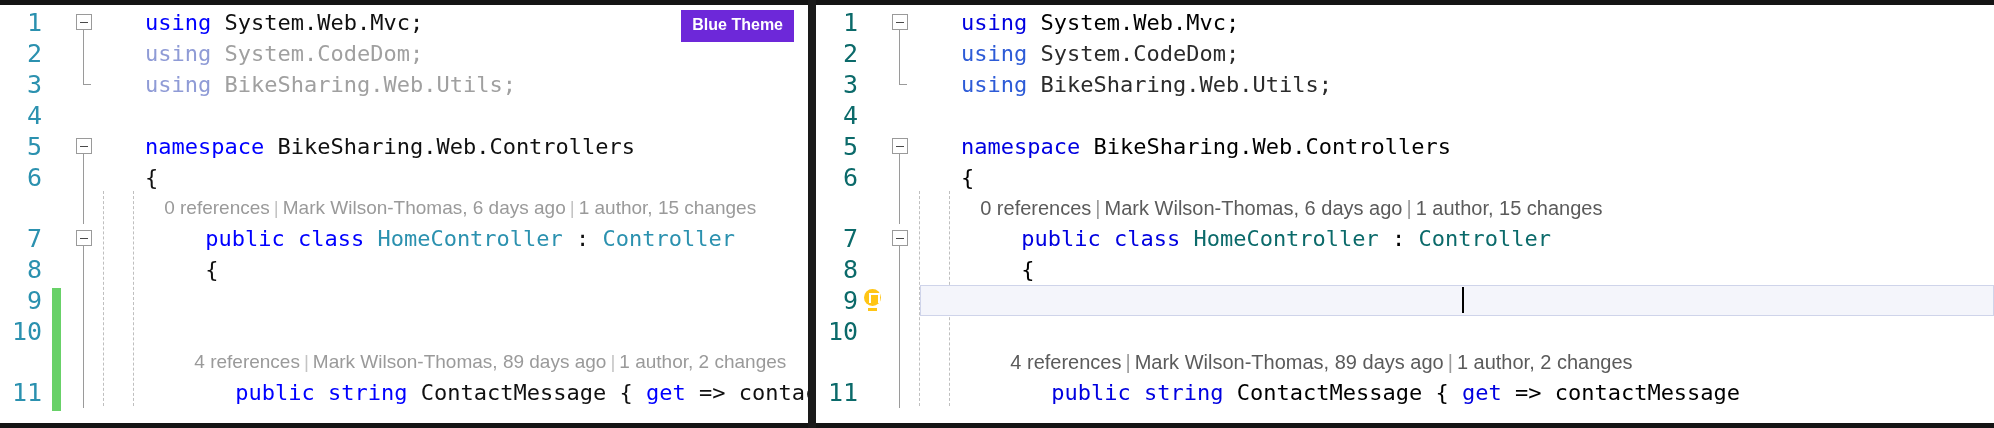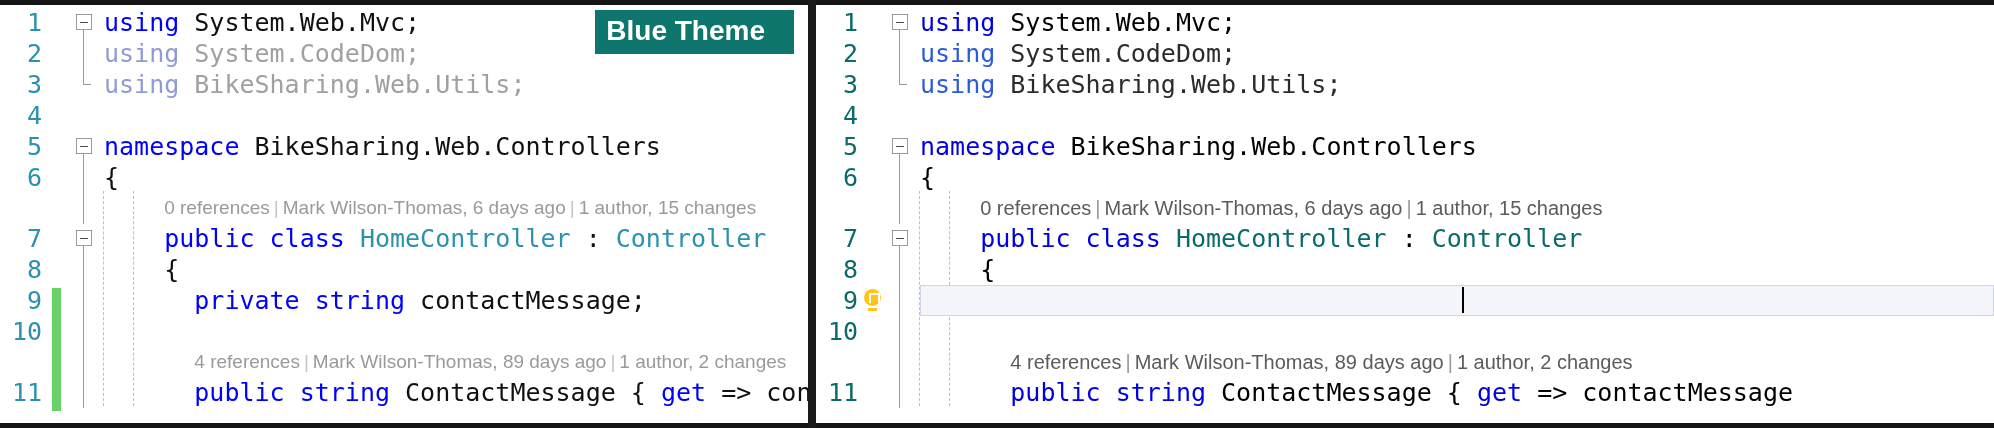--- a/index.html
+++ b/index.html
@@ -125,24 +125,25 @@
   
   .guides { position: absolute; top: 0; bottom: 0; left: 0; right: 0; pointer-events: none; }
   .guide {
     position: absolute; width: 0;
     border-left: 1px dashed #bfbfbf;
   }
 
   .txt {
     flex: 1 1 auto;
     font-family: "DejaVu Sans Mono", monospace;
-    font-size: 25px;
+    font-size: 22px;
     line-height: 31px;
     color: #101010;
     white-space: pre;
+    margin-left: 41px;
   }
 
   
   .kw   { color: #0000ff; }
   .kw-d { color: #8f9bd6; }          
   .typ  { color: #2b91af; }
   .plain{ color: #101010; }
   .plain-d { color: #a0a0a0; }
 
   
@@ -177,27 +178,27 @@
     position: absolute;
     width: 2px; height: 26px;
     background: #000000;
     z-index: 6;
   }
 
   
   .badge {
     position: absolute;
     top: 10px;
-    background: #0f766e;
+    background: #6d28d9;
     color: #ffffff;
     font-family: "Liberation Sans", sans-serif;
     font-weight: bold;
-    font-size: 28px;
+    font-size: 16px;
     line-height: 1;
-    padding: 7px 29px 9px 11px;
+    padding: 7px 11px 9px 11px;
     white-space: nowrap;
     z-index: 40;
   }
   .badge-left  { right: 14px; }
   .badge-right { right: 14px; }
 </style>
 </head>
 <body>
 
 <div class="stage">
@@ -212,21 +213,21 @@
         </div>
         <div class="row"><div class="gutter">1</div><div class="bulb-slot"></div><div class="fold-slot"><span class="foldline half-bottom"></span><span class="foldbox"></span></div><div class="txt" style="padding-left: 0px;"><span class="kw">using</span><span class="plain"> System.Web.Mvc;</span></div></div>
         <div class="row"><div class="gutter">2</div><div class="bulb-slot"></div><div class="fold-slot"><span class="foldline"></span></div><div class="txt" style="padding-left: 0px;"><span class="kw-d">using</span><span class="plain-d"> System.CodeDom;</span></div></div>
         <div class="row"><div class="gutter">3</div><div class="bulb-slot"></div><div class="fold-slot"><span class="foldline half-top endcap"></span></div><div class="txt" style="padding-left: 0px;"><span class="kw-d">using</span><span class="plain-d"> BikeSharing.Web.Utils;</span></div></div>
         <div class="row"><div class="gutter">4</div><div class="bulb-slot"></div><div class="fold-slot"></div><div class="txt" style="padding-left: 0px;"></div></div>
         <div class="row"><div class="gutter">5</div><div class="bulb-slot"></div><div class="fold-slot"><span class="foldline half-bottom"></span><span class="foldbox"></span></div><div class="txt" style="padding-left: 0px;"><span class="kw">namespace</span><span class="plain"> BikeSharing.Web.Controllers</span></div></div>
         <div class="row"><div class="gutter">6</div><div class="bulb-slot"></div><div class="fold-slot"><span class="foldline"></span></div><div class="txt" style="padding-left: 0px;"><span class="plain">{</span></div></div>
         <div class="row codelens"><div class="gutter"></div><div class="bulb-slot"></div><div class="fold-slot"><span class="foldline"></span></div><div class="cl" style="padding-left: 60.2px;"><span>0 references</span><span class="sep">|</span><span>Mark Wilson-Thomas, 6 days ago</span><span class="sep">|</span><span>1 author, 15 changes</span></div></div>
         <div class="row"><div class="gutter">7</div><div class="bulb-slot"></div><div class="fold-slot"><span class="foldline half-bottom"></span><span class="foldbox"></span></div><div class="txt" style="padding-left: 60.2px;"><span class="kw">public</span><span class="plain"> </span><span class="kw">class</span><span class="plain"> </span><span class="typ">HomeController</span><span class="plain"> : </span><span class="typ">Controller</span></div></div>
         <div class="row"><div class="gutter">8</div><div class="bulb-slot"></div><div class="fold-slot"><span class="foldline"></span></div><div class="txt" style="padding-left: 60.2px;"><span class="plain">{</span></div></div>
-        <div class="row"><div class="gutter">9</div><div class="bulb-slot"></div><div class="fold-slot"><span class="foldline"></span></div><div class="txt" style="padding-left: 90.3px;"><span class="kw">private</span><span class="plain"> </span><span class="kw">string</span><span class="plain"> contactMessage;</span></div></div>
+        <div class="row"><div class="gutter">9</div><div class="bulb-slot"></div><div class="fold-slot"><span class="foldline"></span></div></div>
         <div class="row"><div class="gutter">10</div><div class="bulb-slot"></div><div class="fold-slot"><span class="foldline"></span></div><div class="txt" style="padding-left: 90.3px;"></div></div>
         <div class="row codelens"><div class="gutter"></div><div class="bulb-slot"></div><div class="fold-slot"><span class="foldline"></span></div><div class="cl" style="padding-left: 90.3px;"><span>4 references</span><span class="sep">|</span><span>Mark Wilson-Thomas, 89 days ago</span><span class="sep">|</span><span>1 author, 2 changes</span></div></div>
         <div class="row"><div class="gutter">11</div><div class="bulb-slot"></div><div class="fold-slot"><span class="foldline"></span></div><div class="txt" style="padding-left: 90.3px;"><span class="kw">public</span><span class="plain"> </span><span class="kw">string</span><span class="plain"> ContactMessage { </span><span class="kw">get</span><span class="plain"> =&gt; contactMessage</span></div></div>
         <div class="changebar" style="top: 283px; height: 123px; background: rgb(104, 209, 104);"></div>
       </div>
     <div class="badge badge-left">Blue Theme</div>
   </div>
 
   <div class="panel-sep"></div>
 

